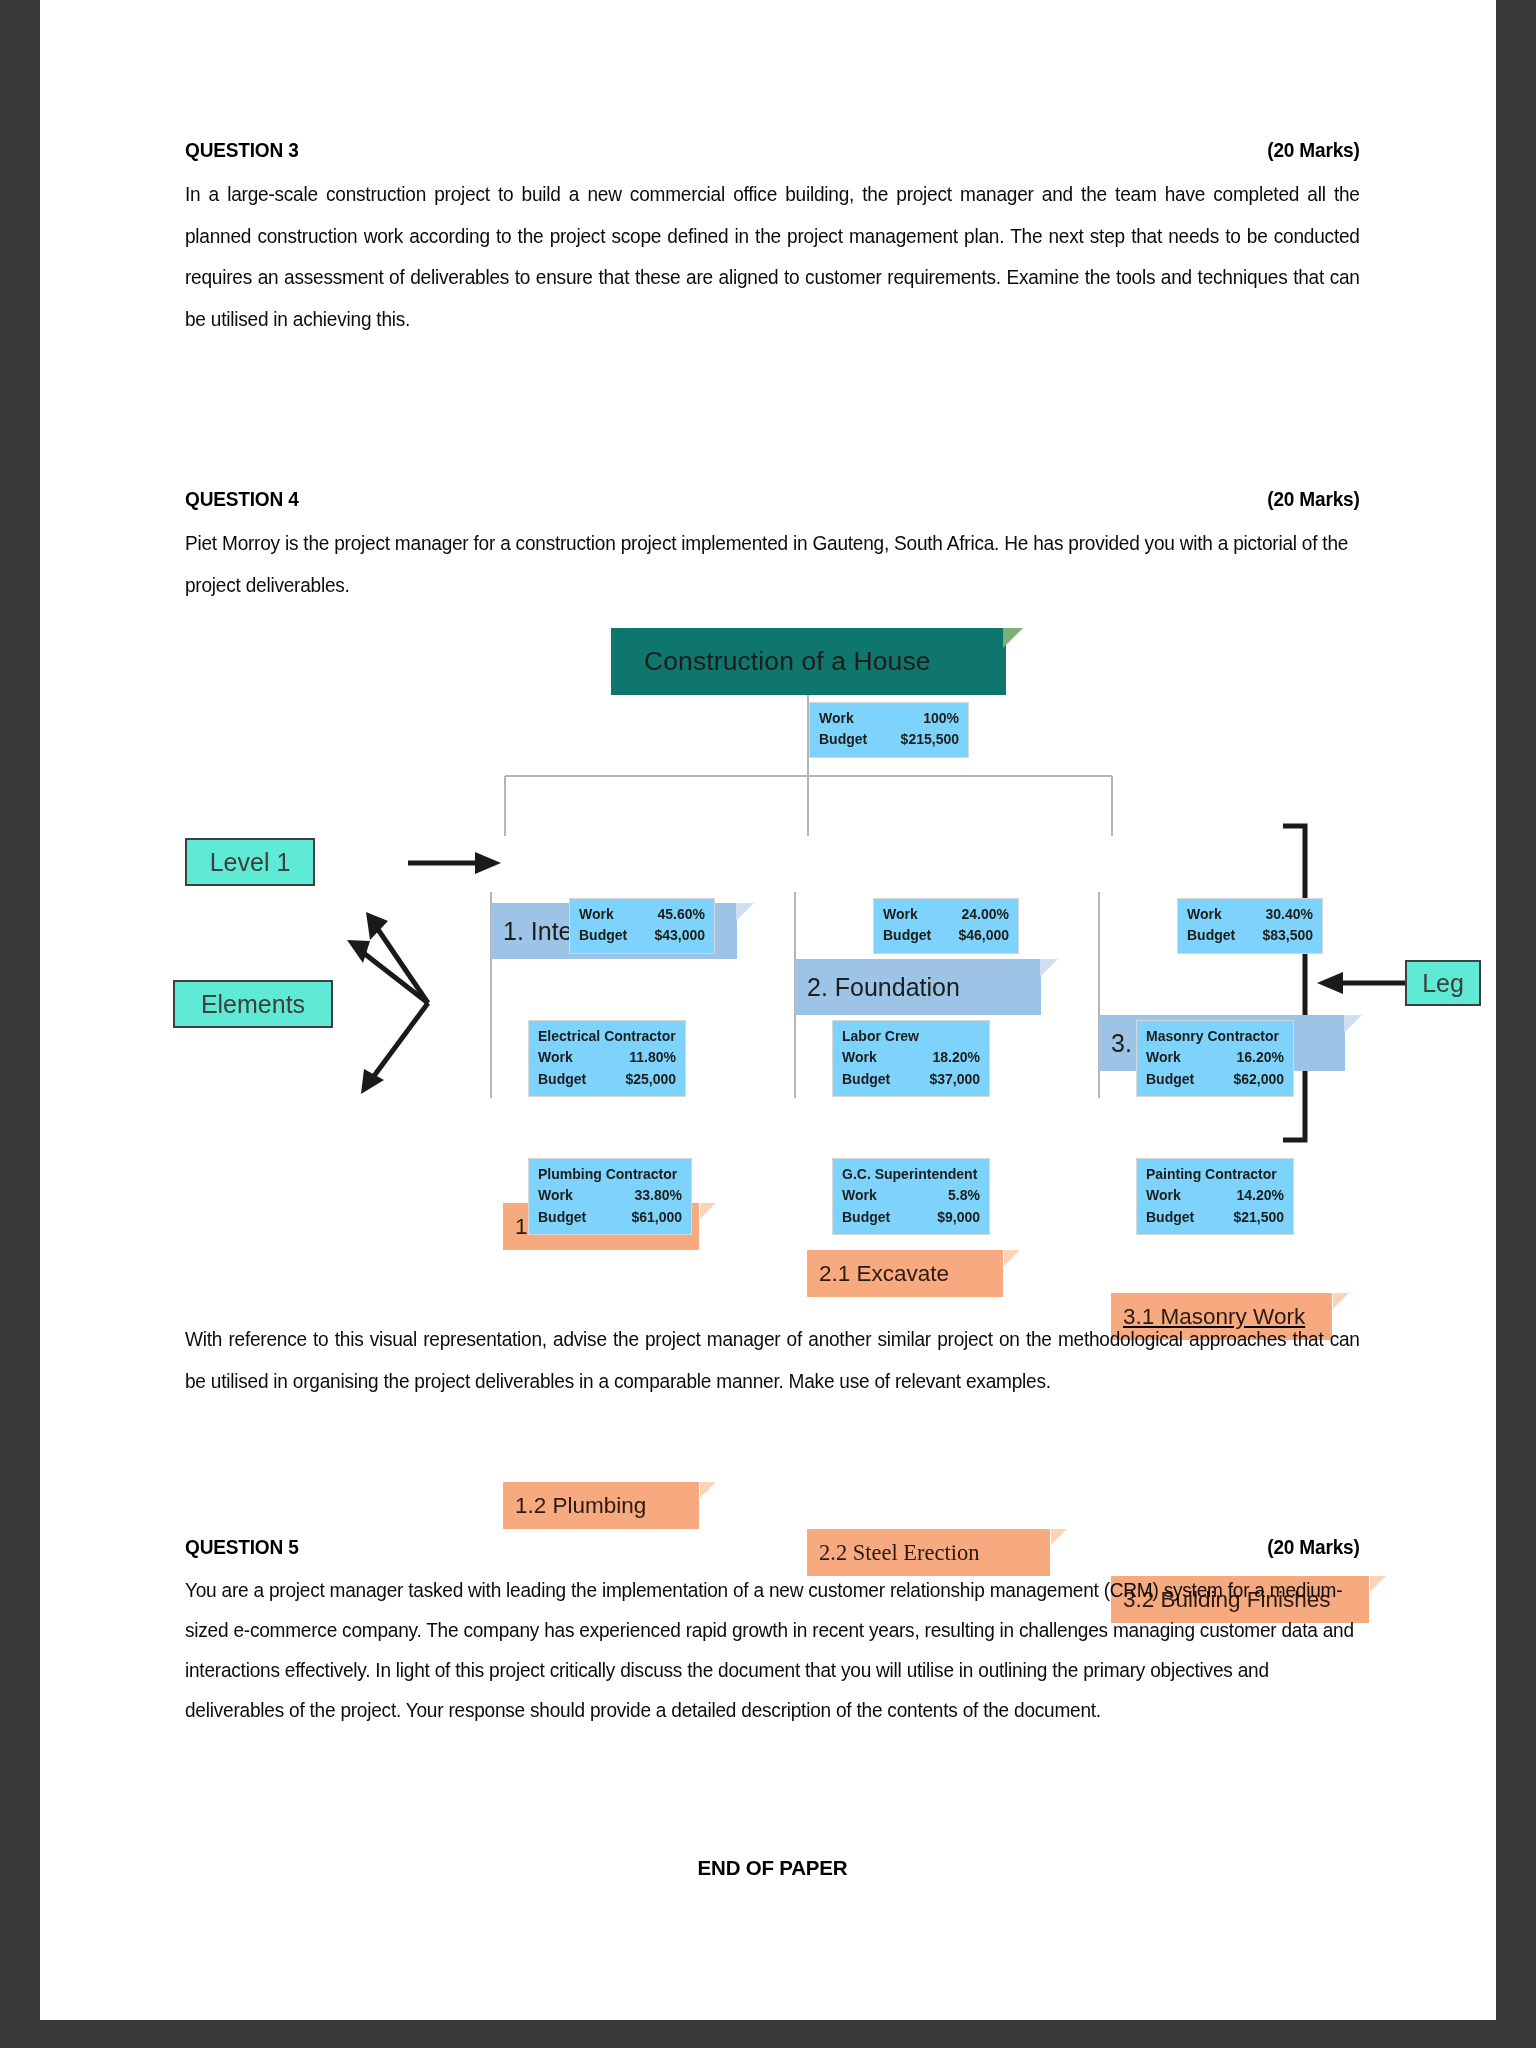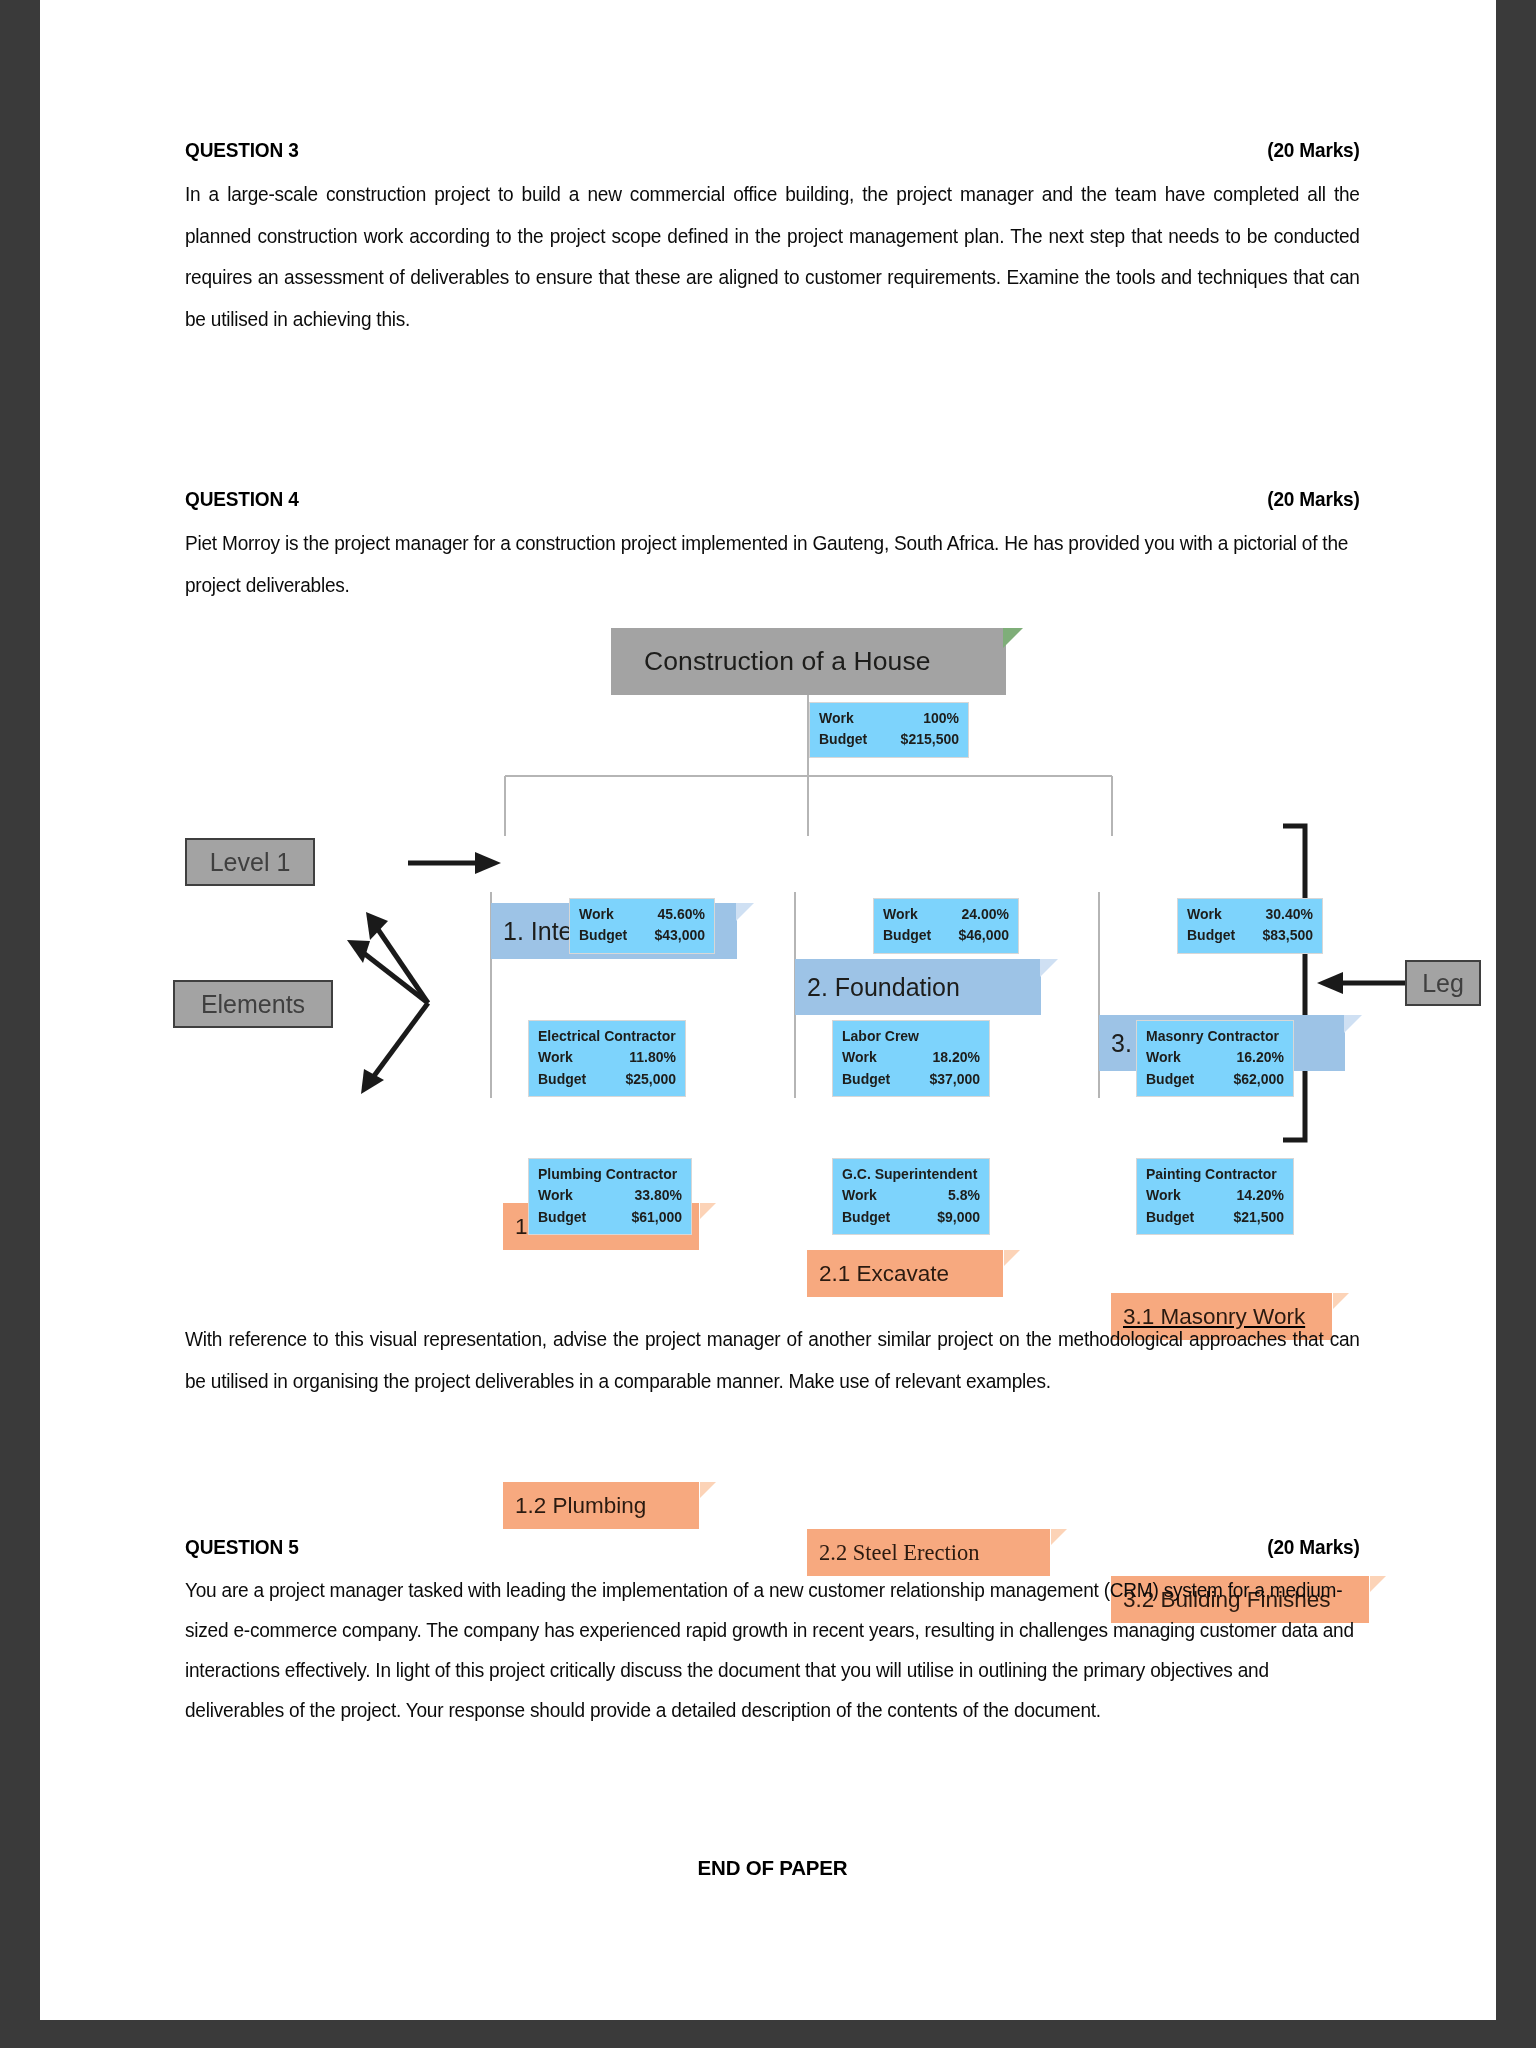--- a/index.html
+++ b/index.html
@@ -105,21 +105,21 @@
   .ribbon .fold {
     position: absolute;
     right: -17px;
     top: 0;
     width: 0; height: 0;
   }
 
   
   .root-box { left: 446px; top: 0px; width: 395px; height: 67px; }
   .root-box .rb-body {
-    background: #a3a3a3;
+    background: #0f766e;
     padding-left: 33px;
     font-size: 26.5px;
     color: #1d1d1b;
     letter-spacing: 0.1px;
   }
   .root-box .fold {
     border-top: 20px solid #7fae79;
     border-right: 20px solid transparent;
   }
 
@@ -165,21 +165,21 @@
     display: flex;
     justify-content: space-between;
     white-space: nowrap;
   }
   .info .row .k { padding-right: 14px; }
   .info .who { white-space: nowrap; }
 
   
   .callout {
     position: absolute;
-    background: #a3a3a3;
+    background: #5eead4;
     border: 2.5px solid #3f3f3f;
     color: #3f3f3f;
     font-size: 25px;
     display: flex;
     align-items: center;
     justify-content: center;
     box-sizing: border-box;
   }
 </style>
 </head>

